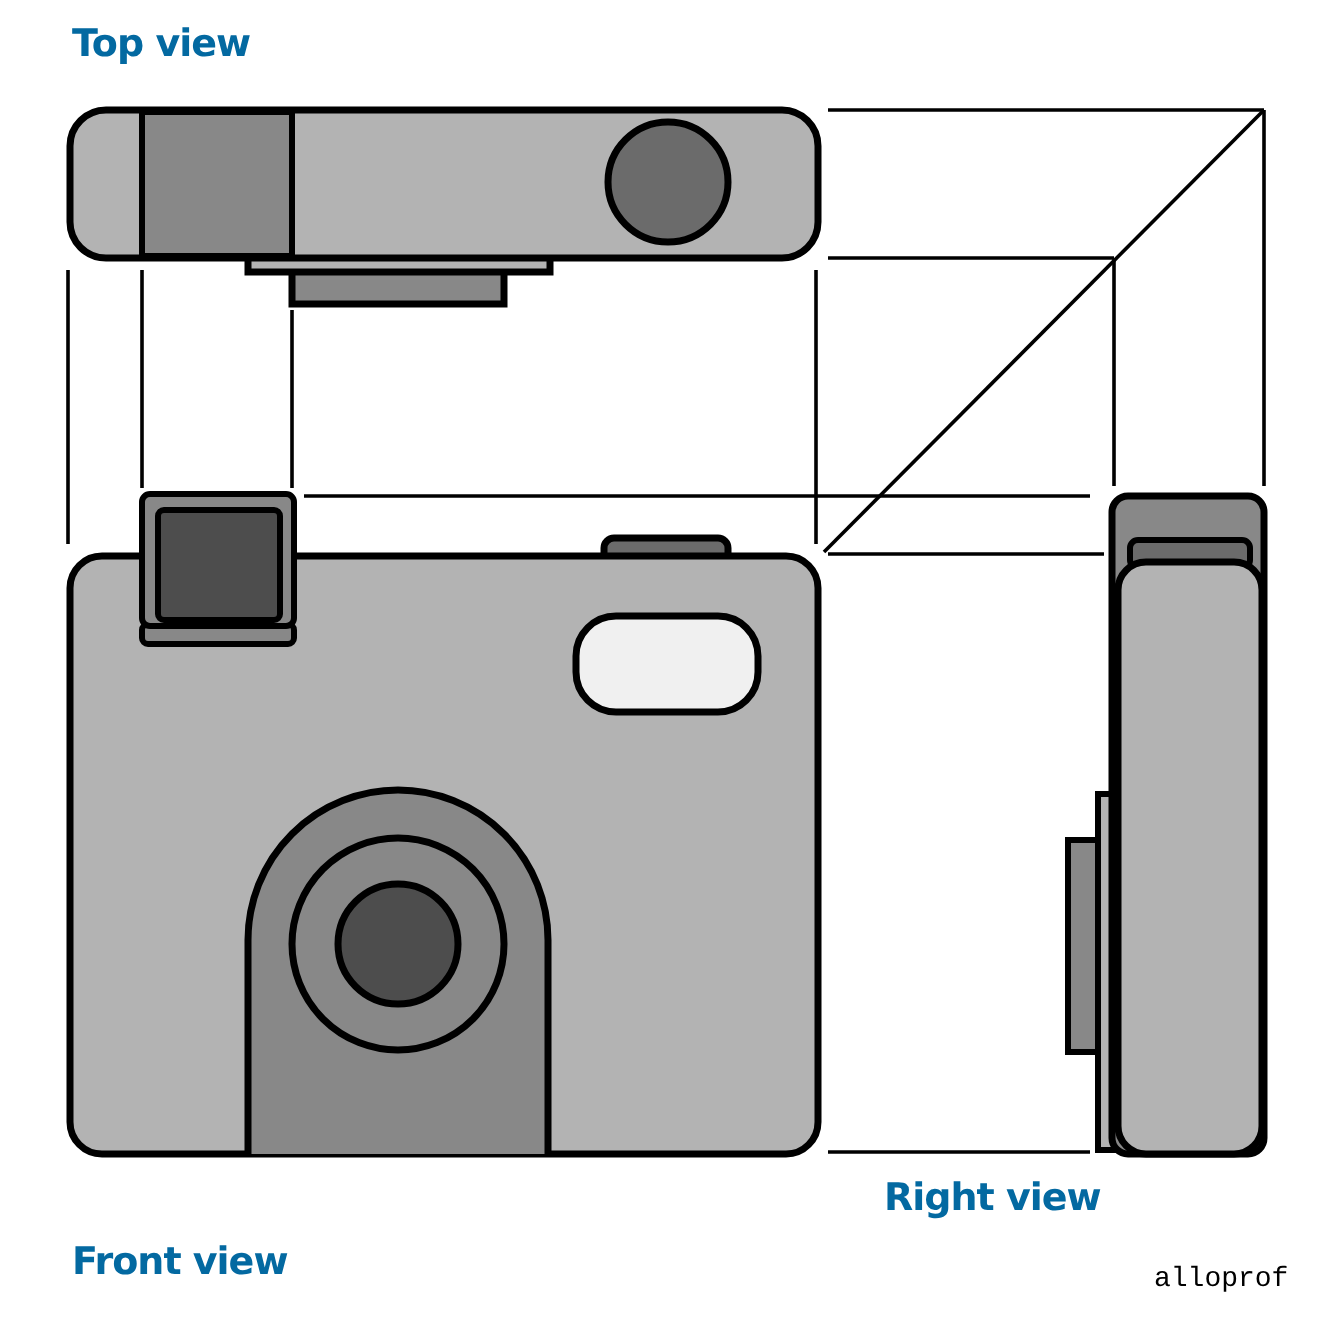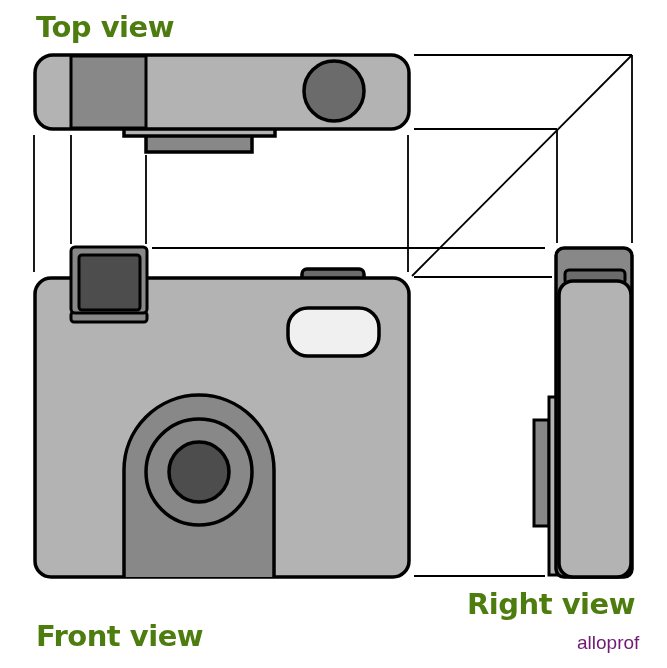--- a/index.html
+++ b/index.html
@@ -1,41 +1,41 @@
 <!DOCTYPE html>
 <html><head>
   <meta charset="utf-8">
   <style>
     html, body { margin: 0; padding: 0; background: #ffffff; }
     body { width: 667px; height: 668px; position: relative; overflow: hidden; }
     .label {
       position: absolute;
       font-family: "DejaVu Sans", sans-serif;
       font-weight: bold;
-      color: #4d7c0f;
-      font-size: 29px;
+      color: #0369a1;
+      font-size: 19px;
       letter-spacing: -0.5px;
       line-height: 1;
       white-space: nowrap;
     }
     .brand {
       position: absolute;
-      font-family: Liberation Sans, sans-serif;
-      font-size: 19px;
-      color: #701a75;
+      font-family: Liberation Mono, monospace;
+      font-size: 14px;
+      color: #000000;
       line-height: 1;
     }
     svg.diagram { position: absolute; left: 0; top: 0; }
   </style>
 </head>
 <body>
 
 <div class="label" style="left:36px; top:13px;">Top view</div>
 <div class="label" style="left:36px; top:622px;">Front view</div>
-<div class="label" style="left:467px; top:590px;">Right view</div>
+<div class="label" style="left:442px; top:590px;">Right view</div>
 <div class="brand" style="left:577px; top:633px;">alloprof</div>
 
 <svg class="diagram" width="667" height="668" viewBox="0 0 667 668">
 
   <g stroke="#000" stroke-width="1.8" fill="none">
 
     <line x1="34" y1="135" x2="34" y2="272"></line>
     <line x1="71" y1="135" x2="71" y2="244"></line>
     <line x1="146" y1="155" x2="146" y2="244"></line>
     <line x1="408" y1="135" x2="408" y2="272"></line>

